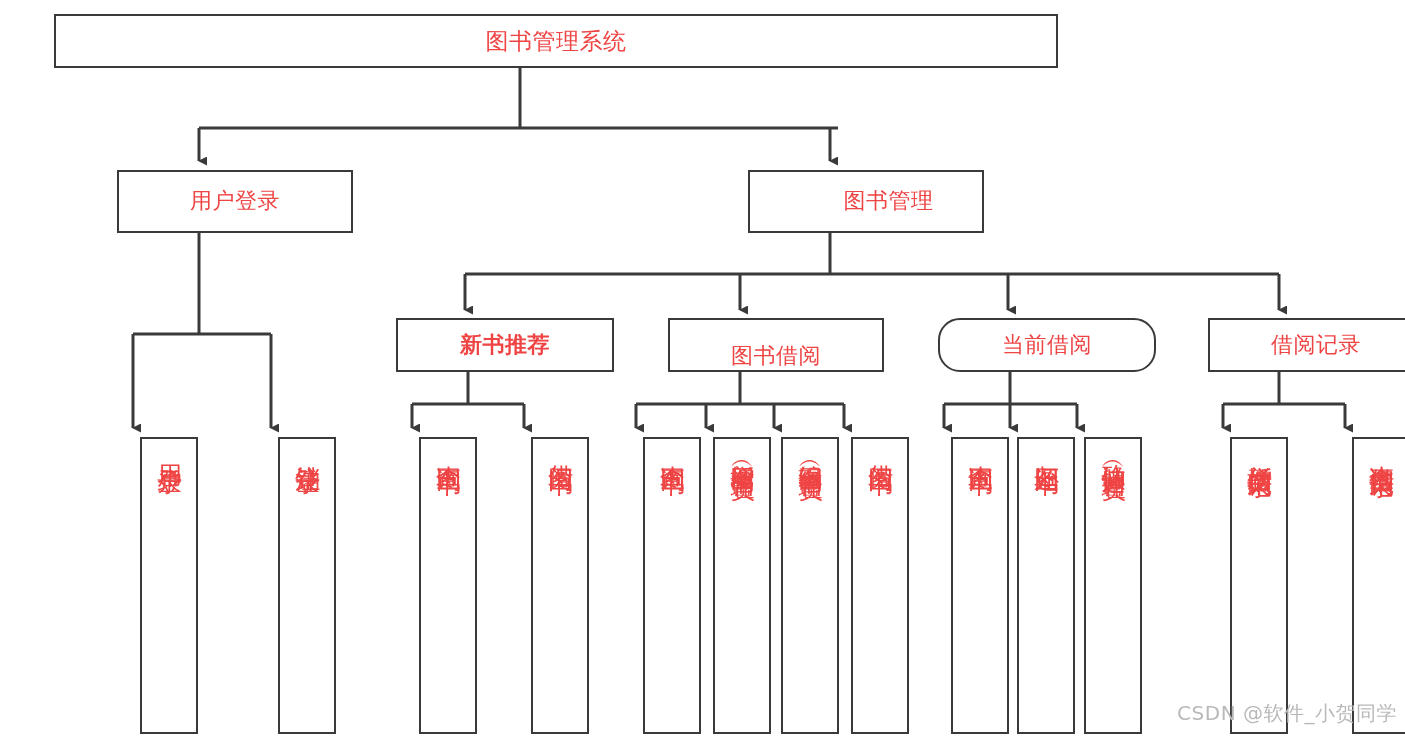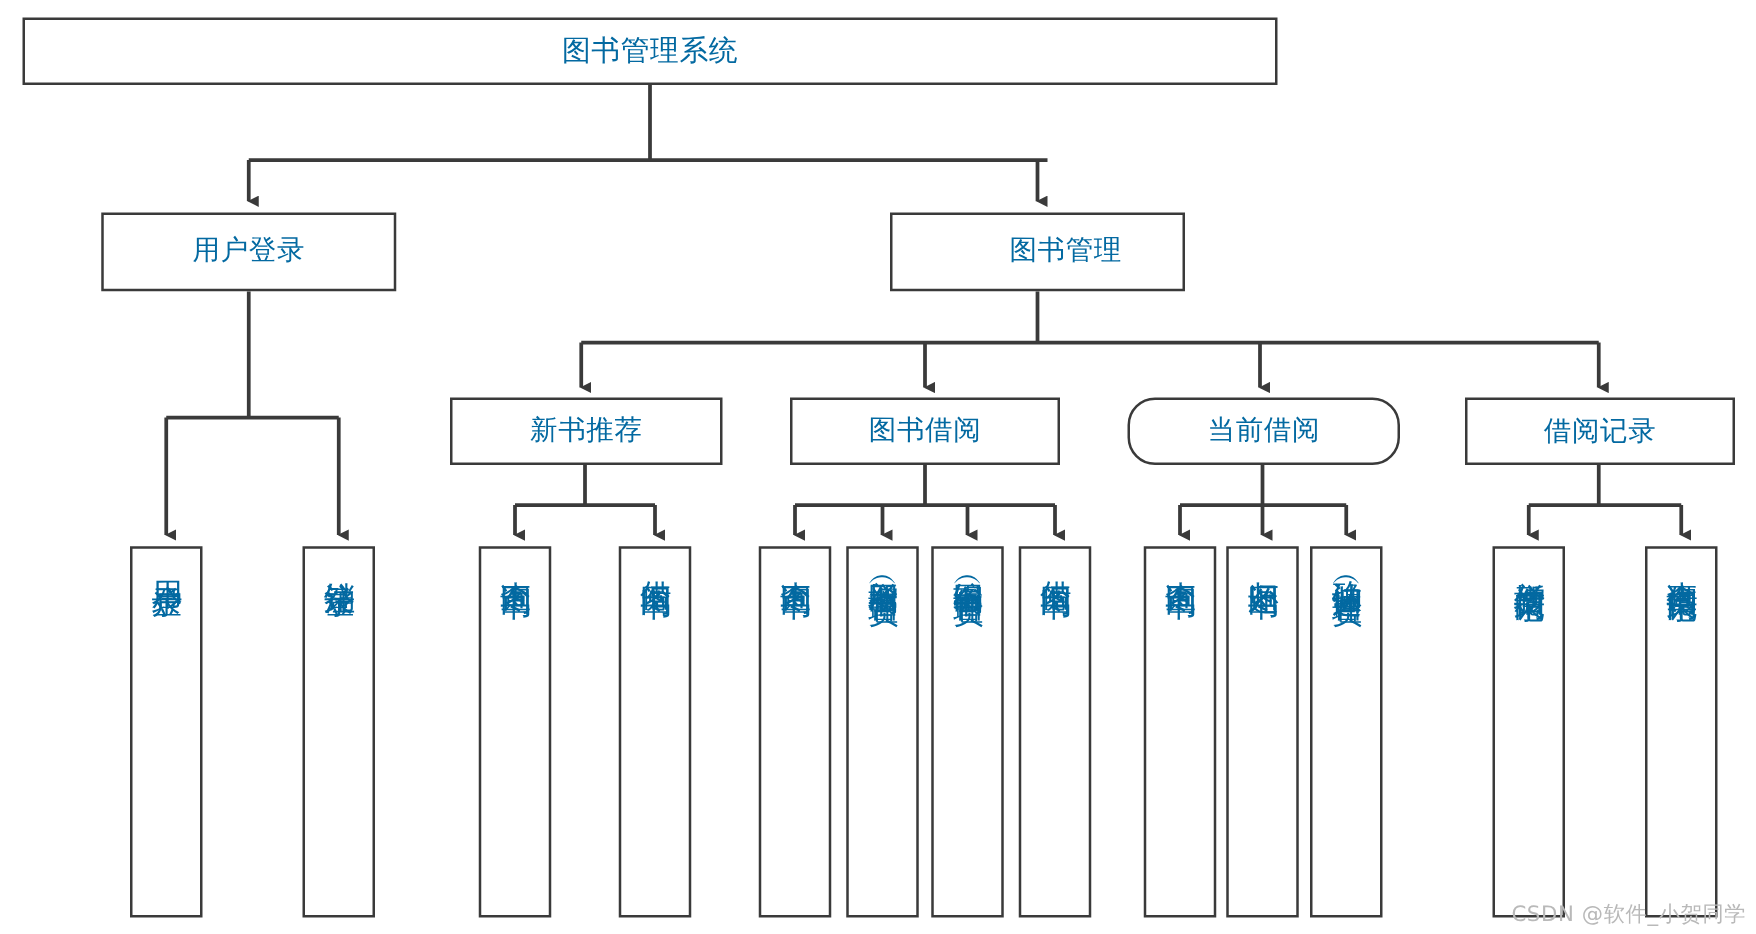--- a/index.html
+++ b/index.html
@@ -10,21 +10,22 @@
   }
   #diagram-root{position:relative;width:1405px;height:747px;background:#ffffff;}
   svg#connectors{position:absolute;left:0;top:0;width:1405px;height:747px;pointer-events:none;}
 
   .node{
     position:absolute;
     box-sizing:border-box;
     background:#ffffff;
     border:2px solid #3a3a3a;
     display:flex;align-items:center;justify-content:center;
-    color:#0369a1;
+    color:#ef4444;
+    margin-left:36px;
   }
   .node .label{
     display:block;
     text-align:center;
     line-height:1.22;
     letter-spacing:0.5px;
   }
   
   .node.horiz .label{font-size:22px;}
   .node.root .label{font-size:23px;}
@@ -39,22 +40,22 @@
     text-orientation:upright;
     font-size:25px;
     line-height:1.05;
     letter-spacing:2px;
     white-space:nowrap;
   }
   .node.vert.tall .label{font-size:24px;}
 
   .watermark{
     position:absolute;
-    right:8px;bottom:4px;
-    font-size:17px;
+    right:8px;bottom:20px;
+    font-size:20px;
     color:#b9b9b9;
     letter-spacing:0.5px;
     white-space:nowrap;
     user-select:none;
   }
 </style>
 </head>
 <body>
 
 <div id="diagram-root">
@@ -114,24 +115,24 @@
     <span class="label">图书管理系统</span>
   </div>
 
   <div class="node horiz" style="left:81px;top:170px;width:236px;height:63px;">
     <span class="label">用户登录</span>
   </div>
   <div class="node horiz" style="left:712px;top:170px;width:236px;height:63px;padding-left:45px;">
     <span class="label">图书管理</span>
   </div>
 
-  <div class="node horiz" style="left:360px;top:318px;width:218px;height:54px;">
+  <div class="node horiz" style="left:360px;top:318px;width:218px;height:54px;font-weight:bold;">
     <span class="label">新书推荐</span>
   </div>
-  <div class="node horiz" style="left:632px;top:318px;width:216px;height:54px;">
+  <div class="node horiz" style="left:632px;top:318px;width:216px;height:54px;align-items:flex-end;">
     <span class="label">图书借阅</span>
   </div>
   <div class="node horiz" style="left:902px;top:318px;width:218px;height:54px;border-radius:22px;">
     <span class="label">当前借阅</span>
   </div>
   <div class="node horiz" style="left:1172px;top:318px;width:216px;height:54px;font-family:Liberation Serif, serif;">
     <span class="label">借阅记录</span>
   </div>
 
   <div class="node vert" style="left:104px;top:437px;width:58px;height:297px;">

